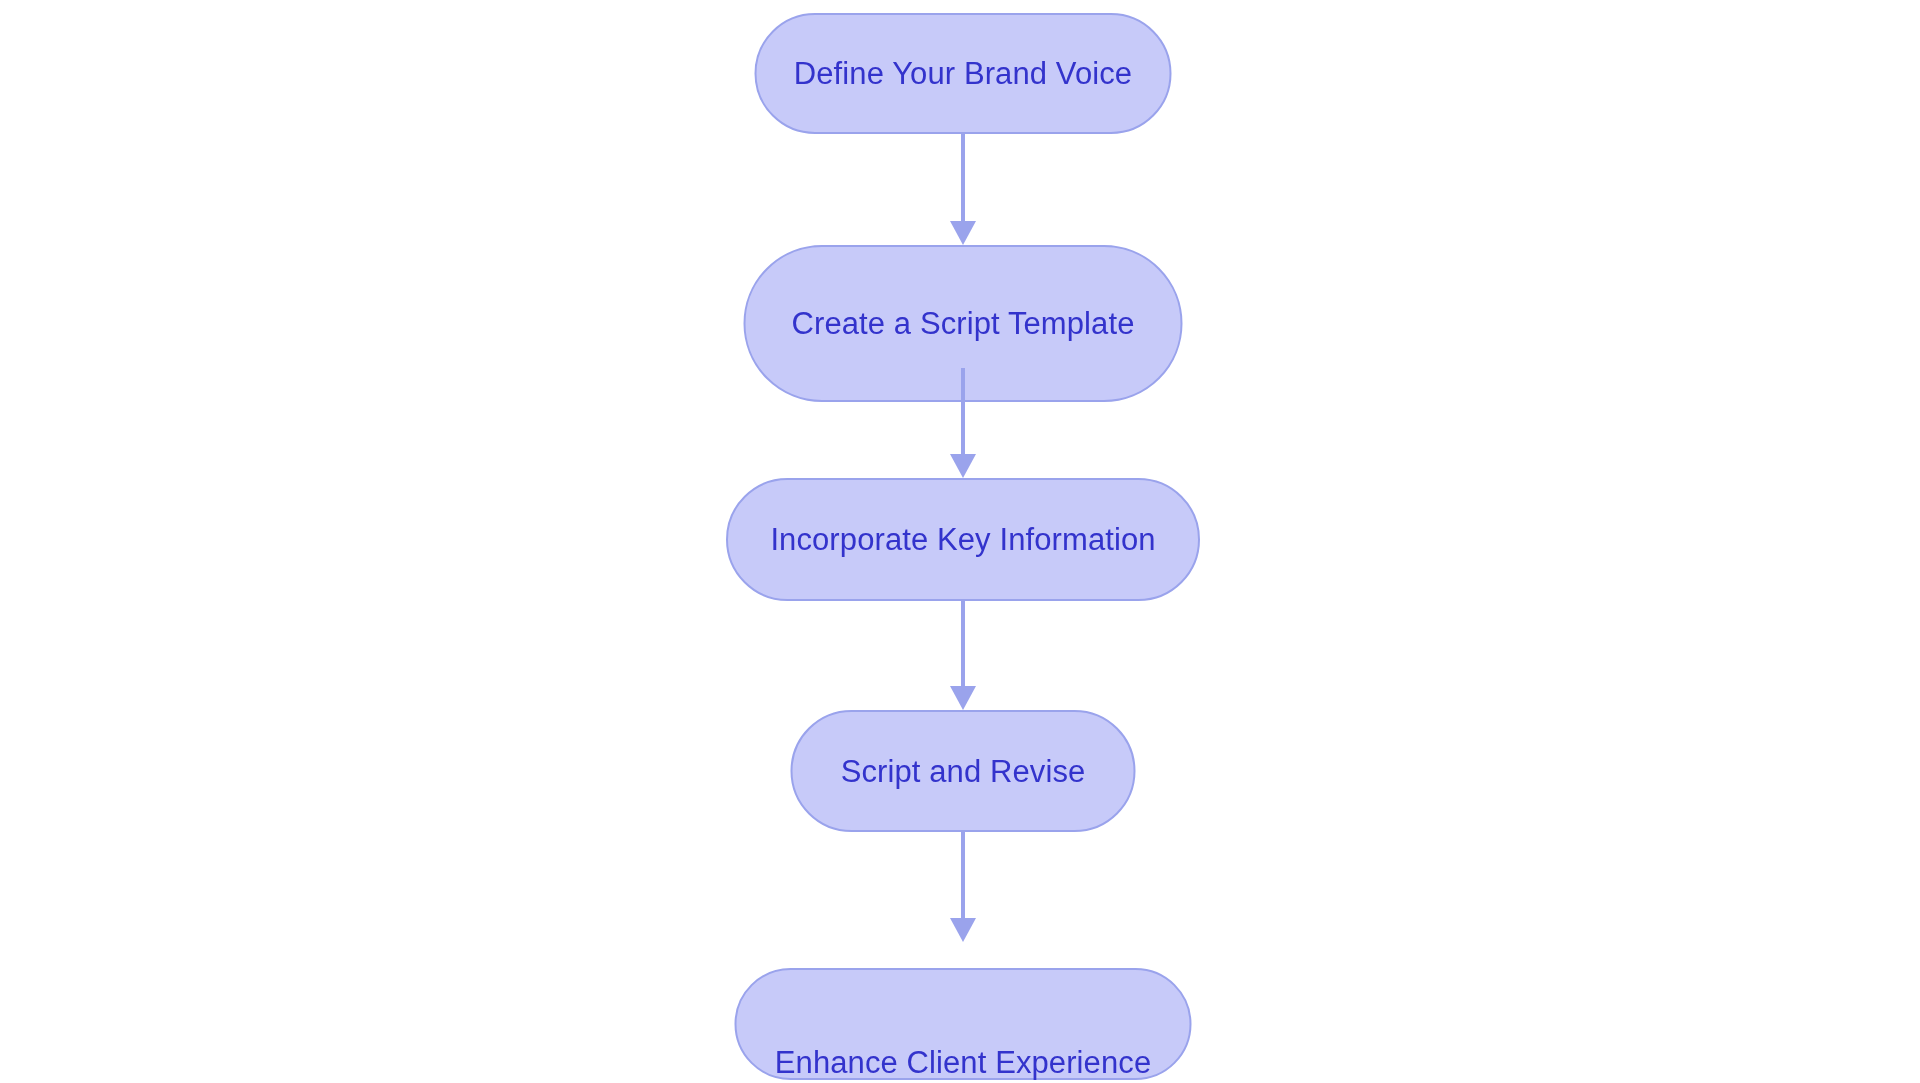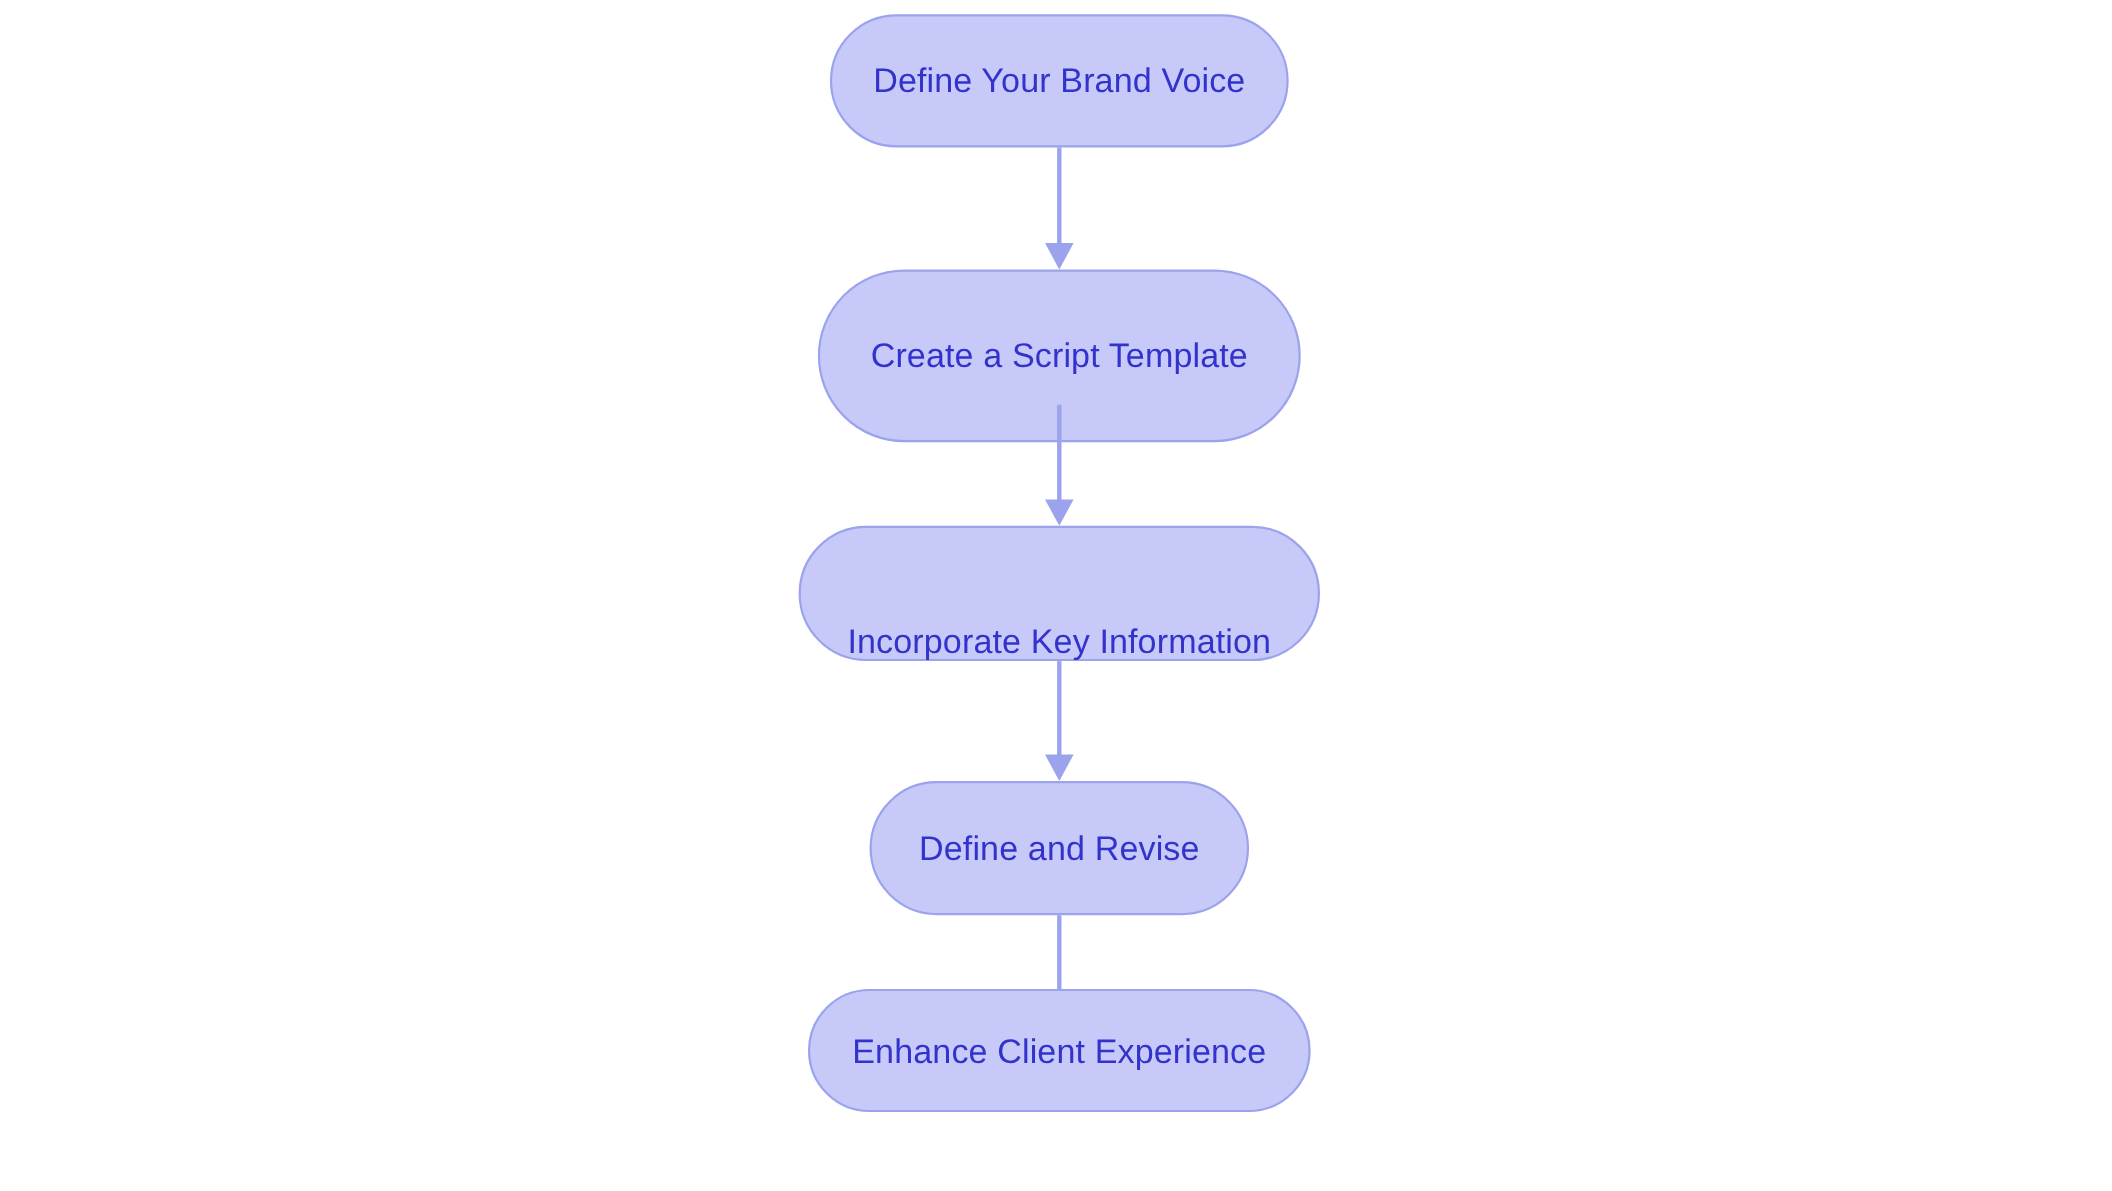--- a/index.html
+++ b/index.html
@@ -43,23 +43,23 @@
     line-height: 1;
     color: #3333cc;
     white-space: nowrap;
     letter-spacing: 0.1px;
     user-select: none;
   }
 
   
   #node-0 { top: 13px;  width: 417px; height: 121px; }
   #node-1 { top: 245px; width: 439px; height: 157px; }
-  #node-2 { top: 478px; width: 474px; height: 123px; align-items: flex-end; }
+  #node-2 { top: 478px; width: 474px; height: 123px; }
   #node-3 { top: 710px; width: 345px; height: 122px; }
-  #node-4 { top: 899px; width: 457px; height: 112px; }
+  #node-4 { top: 968px; width: 457px; height: 112px; align-items: flex-end; }
 
   
   .connector {
     position: absolute;
     left: 963px;
     transform: translateX(-50%);
     pointer-events: none;
   }
   .connector svg { display: block; overflow: visible; }
 
@@ -100,21 +100,21 @@
   </div>
 
   <div class="connector" id="conn-2">
     <svg width="30" height="109" viewBox="0 0 30 109" aria-hidden="true">
       <line x1="15" y1="0" x2="15" y2="86" stroke="#9aa3ec" stroke-width="4"></line>
       <polygon points="2,85 28,85 15,109" fill="#9aa3ec"></polygon>
     </svg>
   </div>
 
   <div class="node" id="node-3">
-    <span class="node-label">Define and Revise</span>
+    <span class="node-label">Script and Revise</span>
   </div>
 
   <div class="connector" id="conn-3">
     <svg width="30" height="110" viewBox="0 0 30 110" aria-hidden="true">
       <line x1="15" y1="0" x2="15" y2="87" stroke="#9aa3ec" stroke-width="4"></line>
       <polygon points="2,86 28,86 15,110" fill="#9aa3ec"></polygon>
     </svg>
   </div>
 
   <div class="node" id="node-4">

